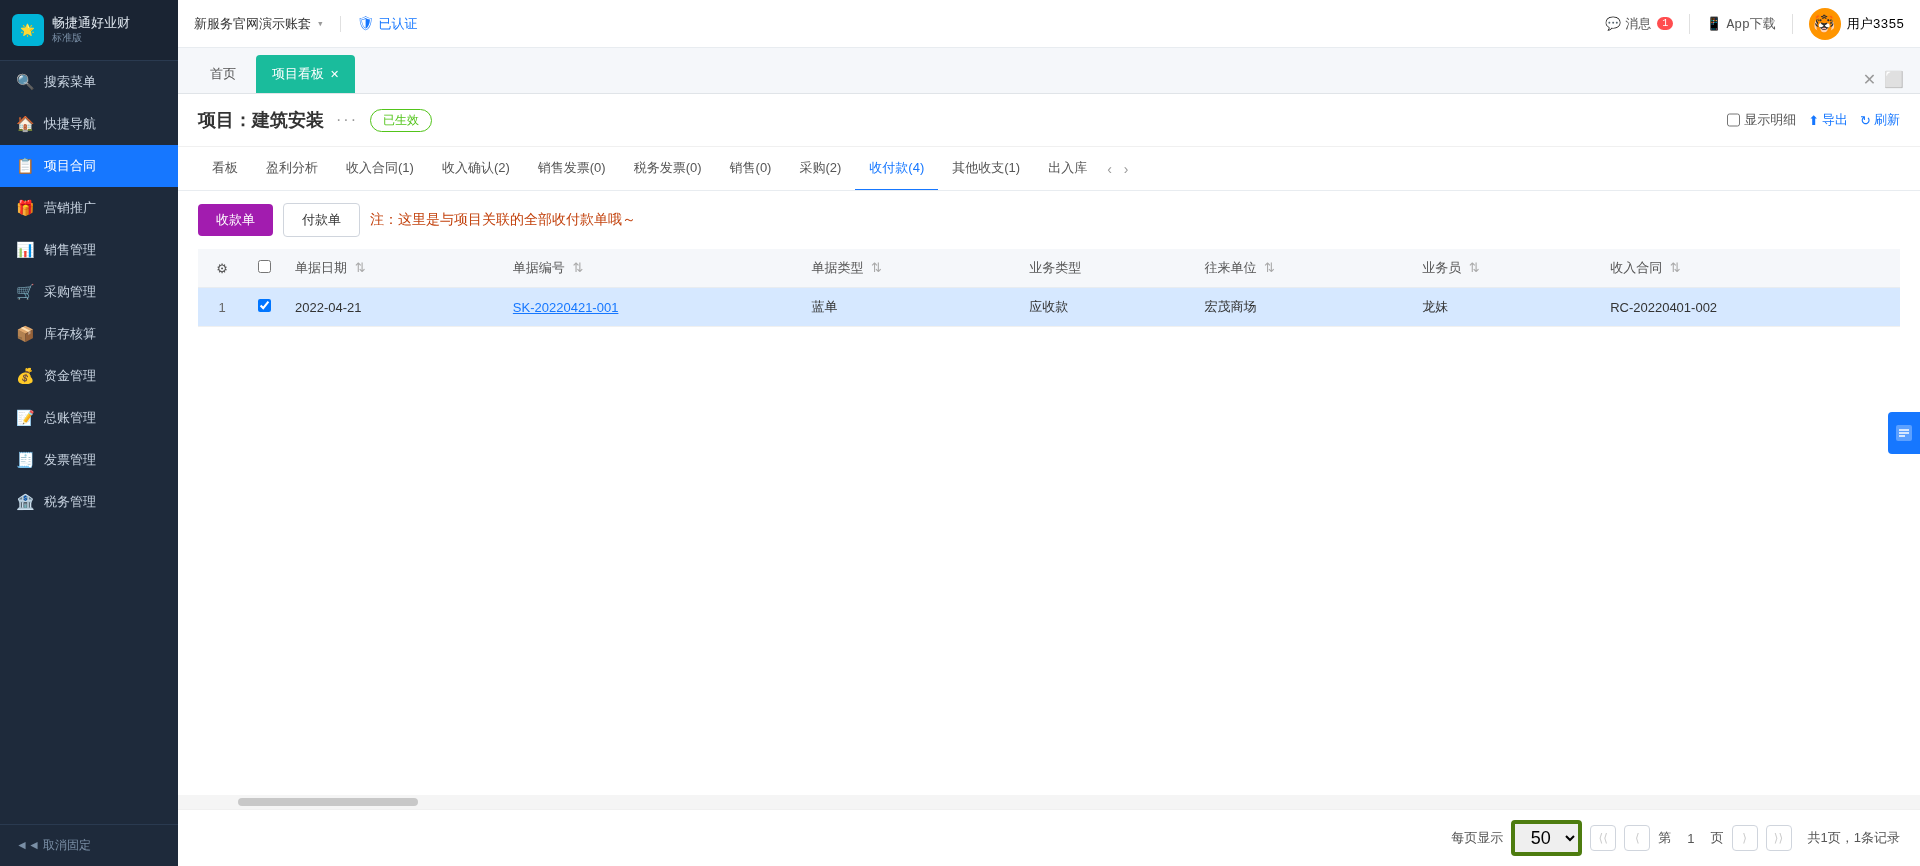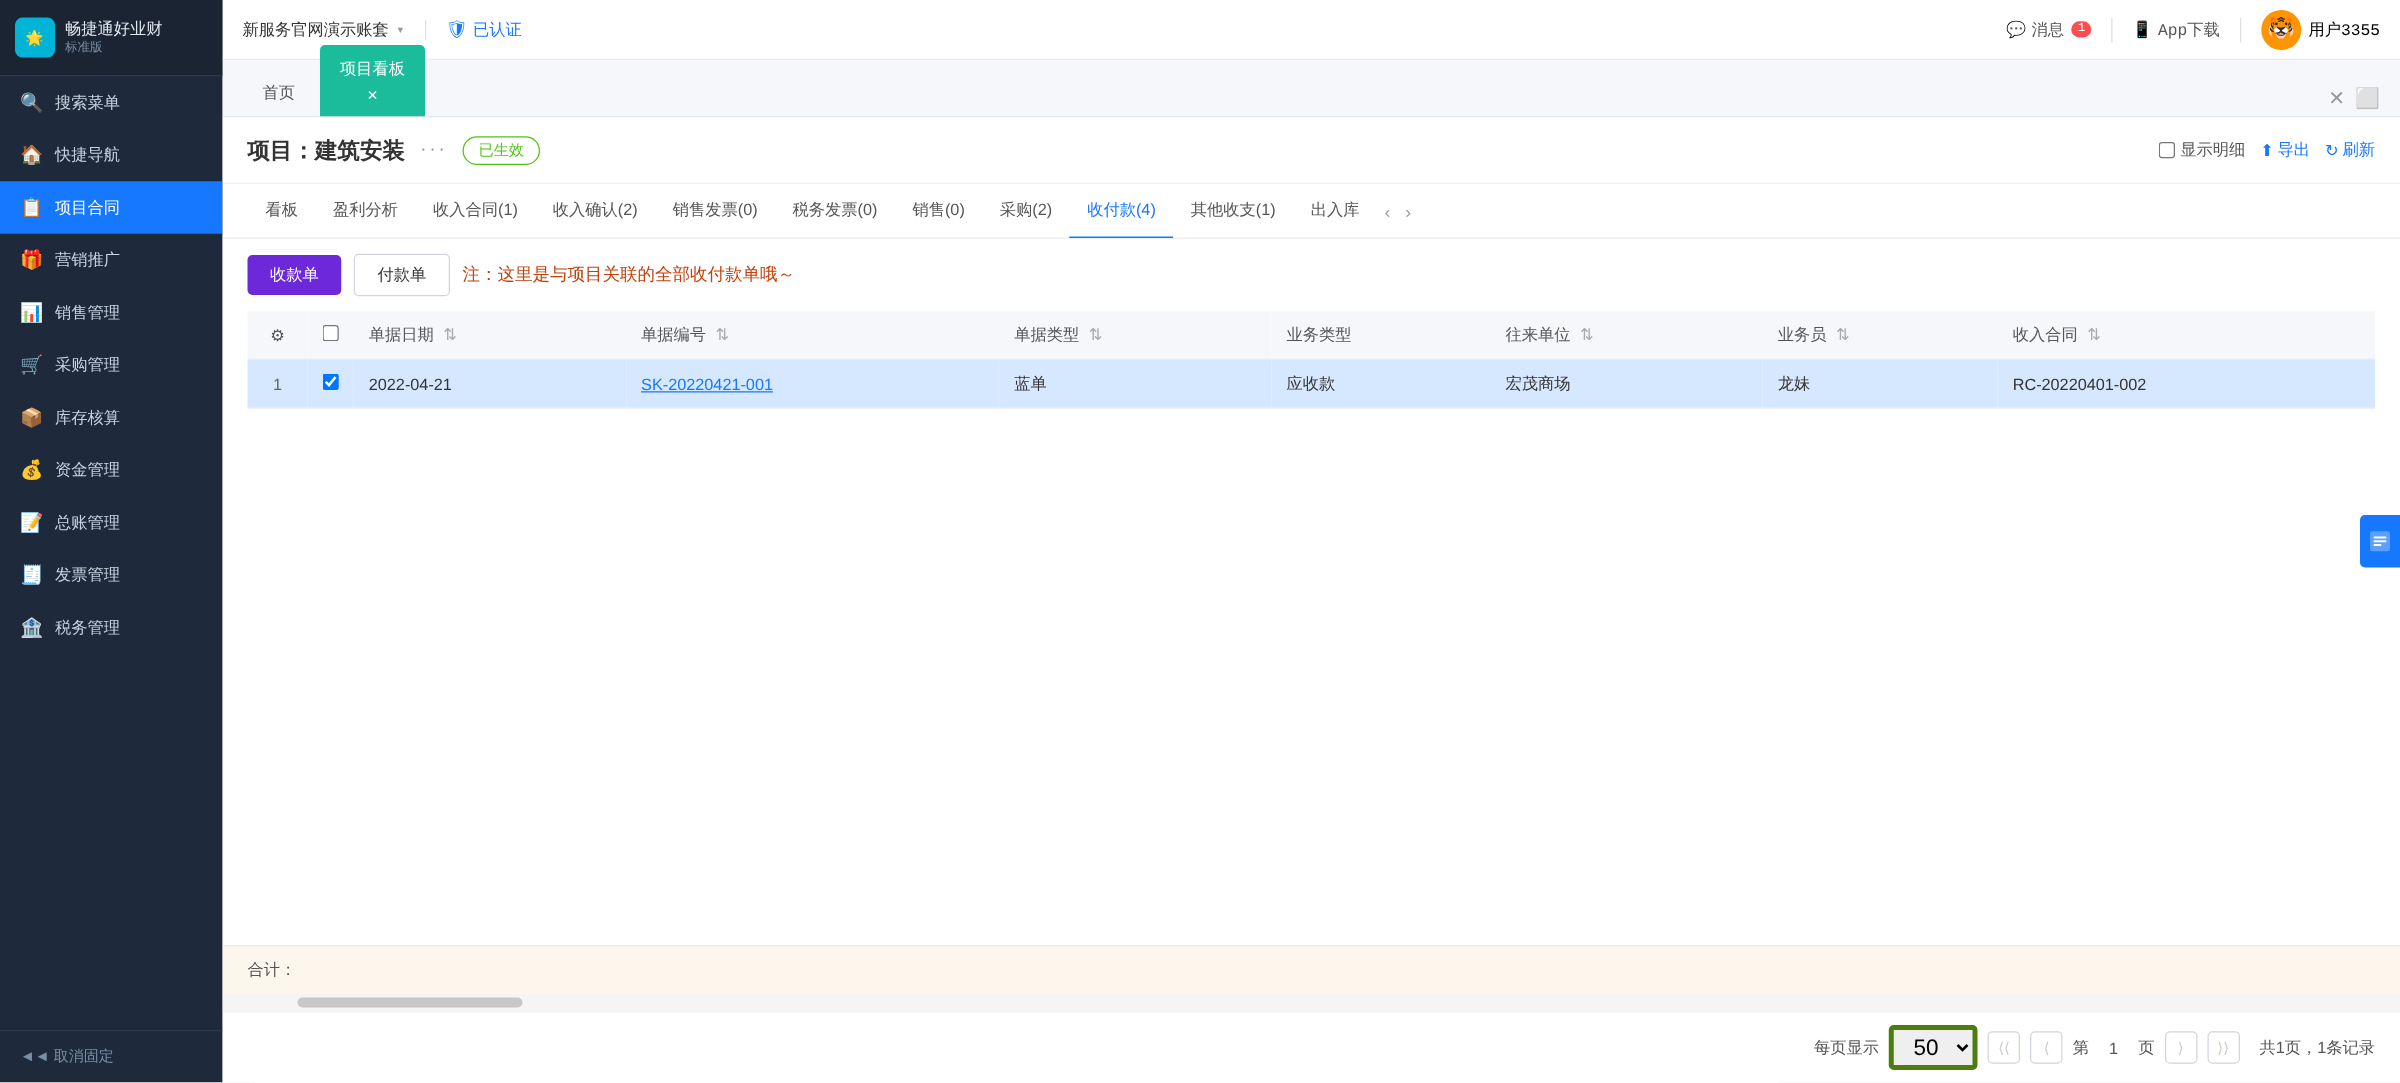--- a/index.html
+++ b/index.html
@@ -106,21 +106,21 @@
     }
     .tab {
       padding: 10px 16px;
       cursor: pointer;
       color: #555;
       font-size: 13px;
       border-radius: 4px 4px 0 0;
       margin-right: 4px;
       display: flex; align-items: center; gap: 6px;
     }
-    .tab.active { background: #1abc9c; color: white; flex-direction: column; }
+    .tab.active { background: #1abc9c; color: white; }
     .tab-close { font-size: 11px; cursor: pointer; }
     .tabbar-actions { margin-left: auto; display: flex; align-items: center; gap: 8px; padding-bottom: 4px; }
     .tabbar-action-btn { color: #999; cursor: pointer; font-size: 16px; }
 
     
     .content { flex: 1; overflow: hidden; display: flex; flex-direction: column; background: white; }
 
     
     .project-header {
       display: flex; align-items: center;
@@ -162,21 +162,21 @@
     .subtab-arrow { color: #999; cursor: pointer; padding: 10px 6px; font-size: 14px; }
 
     
     .filter-bar {
       display: flex; align-items: center;
       padding: 12px 20px;
       gap: 10px;
       flex-shrink: 0;
     }
     .btn-primary {
-      background: #6d28d9; color: white; border: none;
+      background: #a21caf; color: white; border: none;
       padding: 7px 18px; border-radius: 4px; cursor: pointer; font-size: 13px;
     }
     .btn-secondary {
       background: white; color: #333; border: 1px solid #d0d5dd;
       padding: 7px 18px; border-radius: 4px; cursor: pointer; font-size: 13px;
     }
     .filter-note { color: #c2410c; font-size: 14px; }
 
     
     .table-container { flex: 1; overflow: auto; padding: 0 20px; }
@@ -499,23 +499,20 @@
             <td>蓝单</td>
             <td>应收款</td>
             <td>宏茂商场</td>
             <td>龙妹</td>
             <td>RC-20220401-002</td>
           </tr>
         </tbody>
       </table>
     </div>
 
-    <div class="total-row">
-      <span>合计：</span>
-    </div>
 
     <div class="scroll-area">
       <div class="scroll-thumb"></div>
     </div>
 
     <div class="pagination">
       <span>每页显示</span>
       <select>
         <option>50</option>
         <option>10</option>

